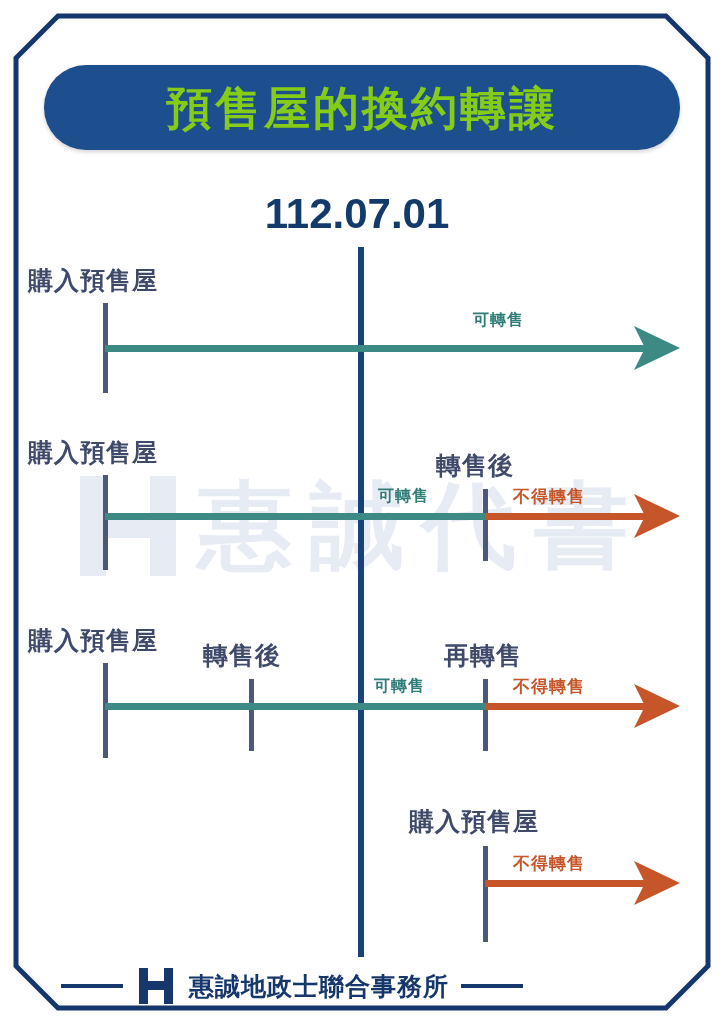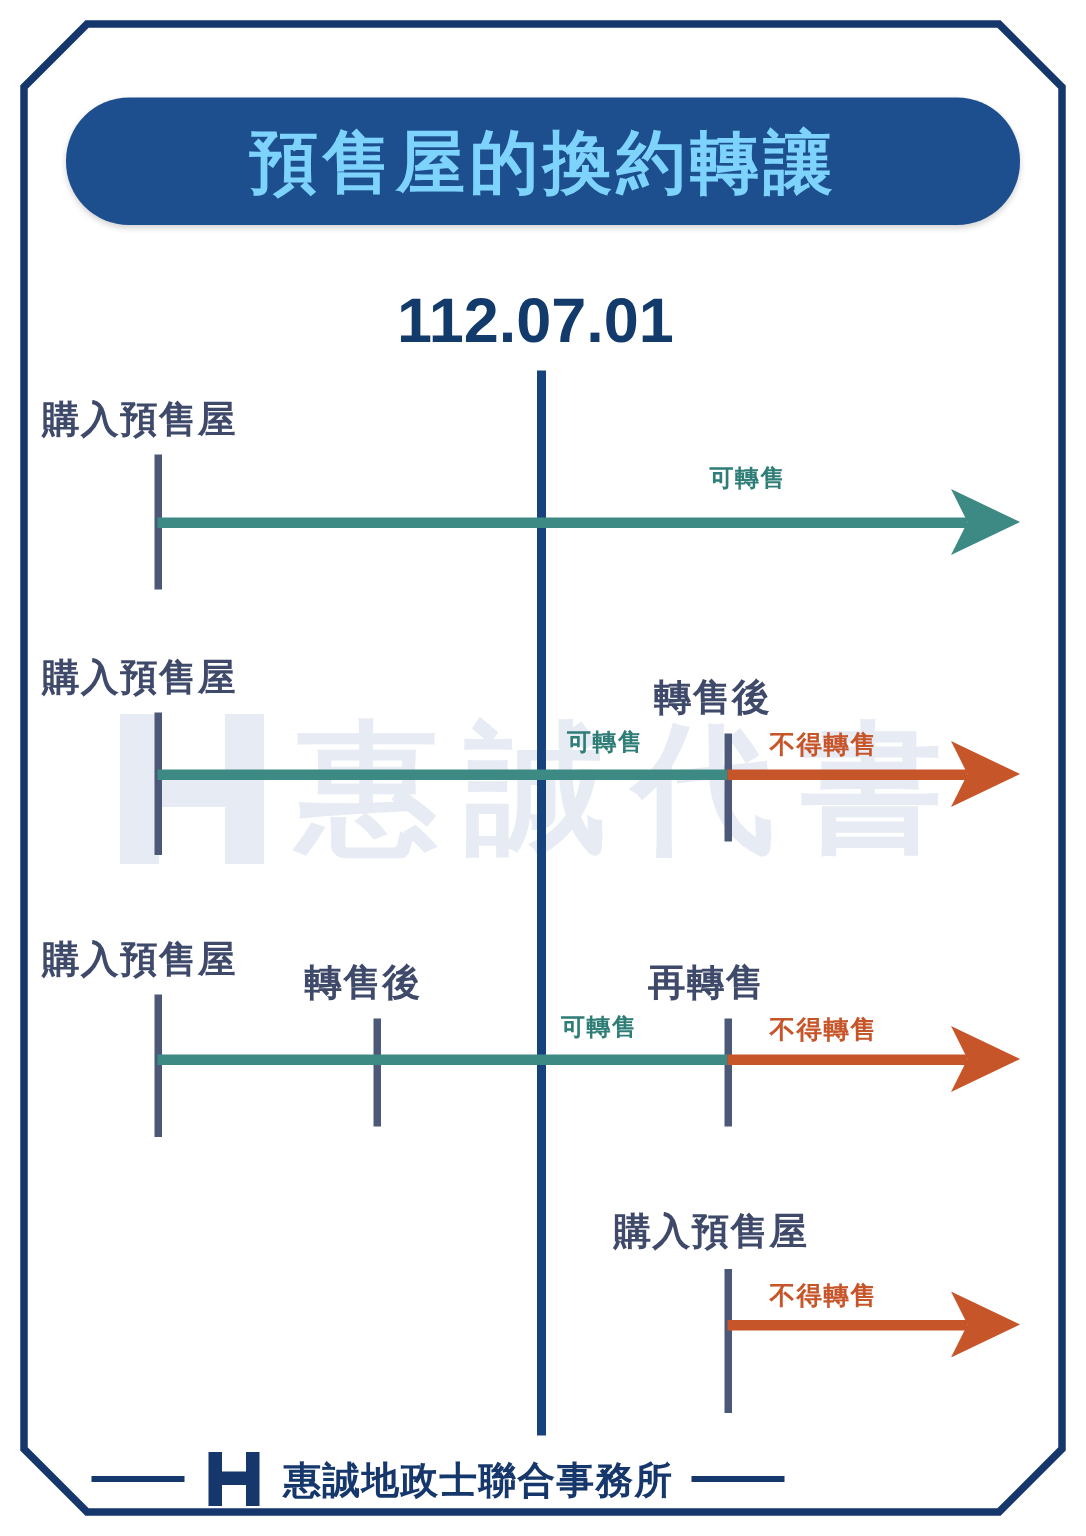--- a/index.html
+++ b/index.html
@@ -31,21 +31,21 @@
     width: 636px;
     height: 85px;
     background: #1d4f8f;
     border-radius: 42px;
     display: flex;
     align-items: center;
     justify-content: center;
     box-shadow: 0 2px 4px rgba(0,0,0,0.18);
   }
   .title-text {
-    color: #7dd3fc;
+    color: #84cc16;
     font-size: 46px;
     font-weight: bold;
     letter-spacing: 3px;
     line-height: 1;
     white-space: nowrap;
   }
 
   .date-text {
     position: absolute;
     left: 0;
@@ -253,21 +253,21 @@
     <div class="lbl lbl-orange" style="left:513px; top:488px;">不得轉售</div>
   </div>
 
   <div>
     <div class="lbl lbl-node" style="left:28px; top:628px;">購入預售屋</div>
     <div class="tick" style="left:103px; top:663px; height:95px;"></div>
 
     <div class="lbl lbl-node" style="left:203px; top:643px;">轉售後</div>
     <div class="tick" style="left:249px; top:679px; height:72px;"></div>
 
-    <div class="lbl lbl-node" style="left:432px; top:643px;">再轉售</div>
+    <div class="lbl lbl-node" style="left:444px; top:643px;">再轉售</div>
     <div class="tick" style="left:483px; top:679px; height:72px;"></div>
 
     <div class="seg teal" style="left:105px; top:703px; width:380px;"></div>
     <div class="seg orange" style="left:485px; top:703px; width:160px;"></div>
     <svg class="arrow" style="left:634px; top:684px;" viewBox="0 0 46 44">
       <polygon points="0,0 46,22 0,44 11,22" fill="#c7552a"></polygon>
     </svg>
 
     <div class="lbl lbl-teal" style="left:374px; top:678px;">可轉售</div>
     <div class="lbl lbl-orange" style="left:513px; top:678px;">不得轉售</div>

